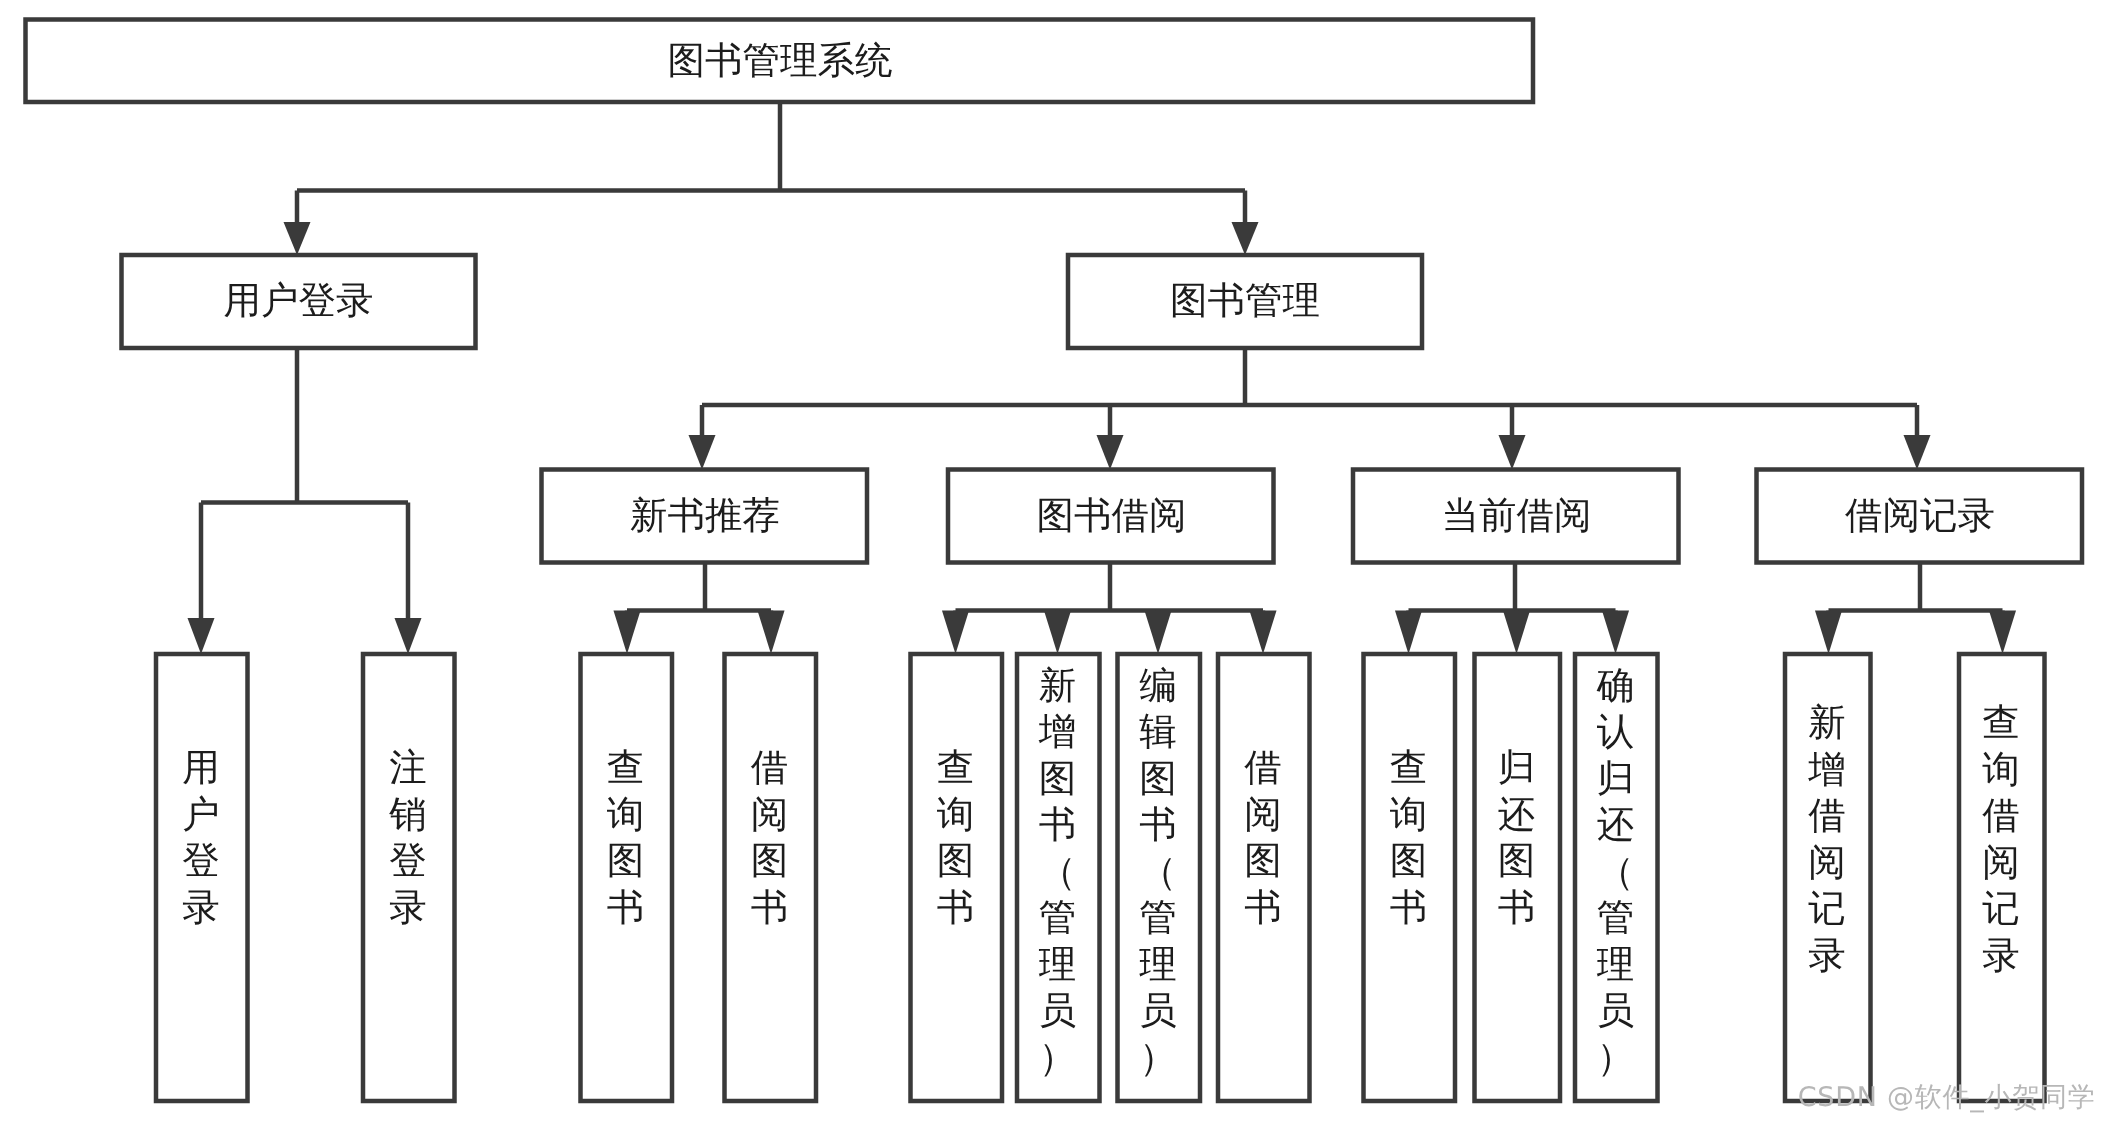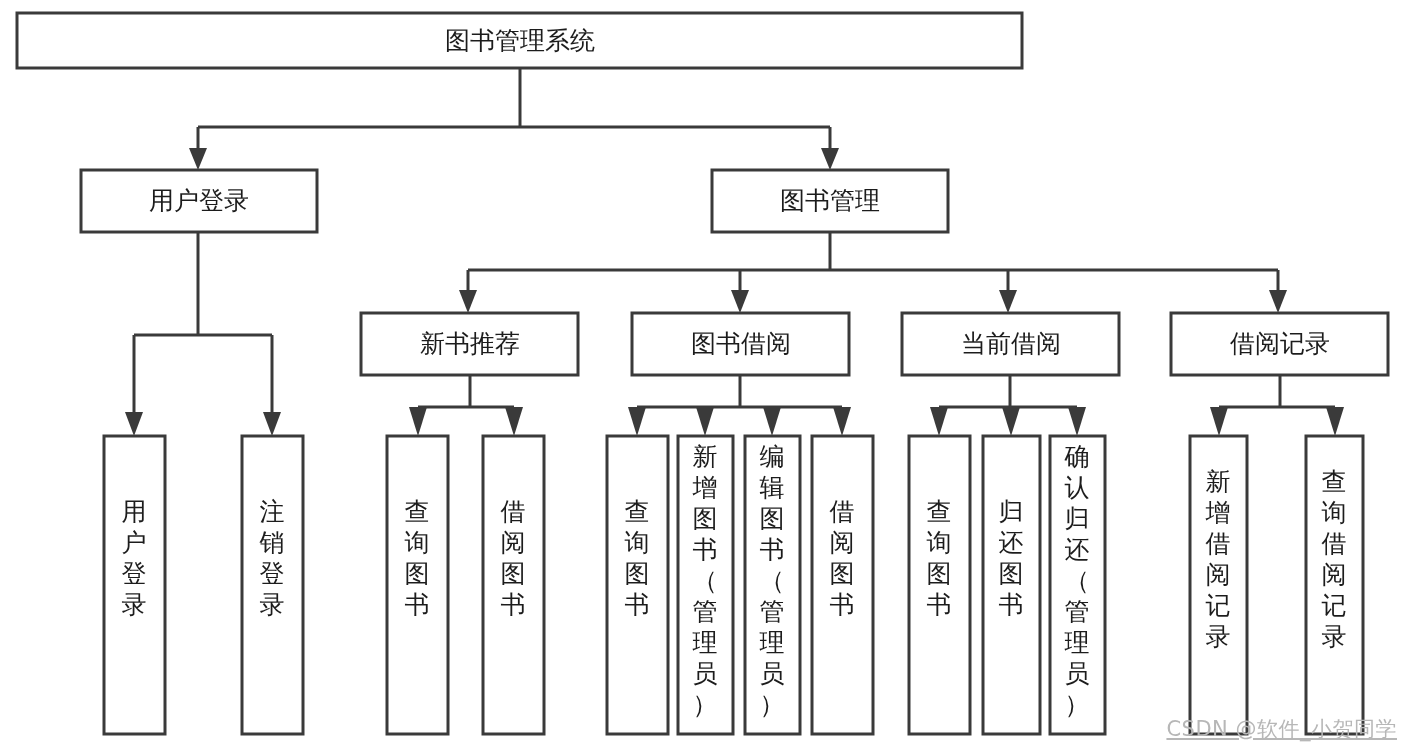--- a/index.html
+++ b/index.html
@@ -52,25 +52,24 @@
     font-family: "DejaVu Sans", "Liberation Sans", sans-serif;
     font-size: 25px;
     fill: #1c1c1c;
     text-anchor: middle;
   }
   .watermark {
     position: absolute;
     right: 8px;
     bottom: 4px;
     font-family: "DejaVu Sans", "Liberation Sans", sans-serif;
-    font-size: 21px;
+    font-size: 18px;
     color: #b7b7b7;
     white-space: nowrap;
     letter-spacing: 0.5px;
-    text-decoration: underline;
   }
 </style>
 </head>
 <body>
 
 <div id="diagram-root">
 
   <svg class="tree-canvas" viewBox="0 0 1405 747" xmlns="http://www.w3.org/2000/svg">
 
     <g>

